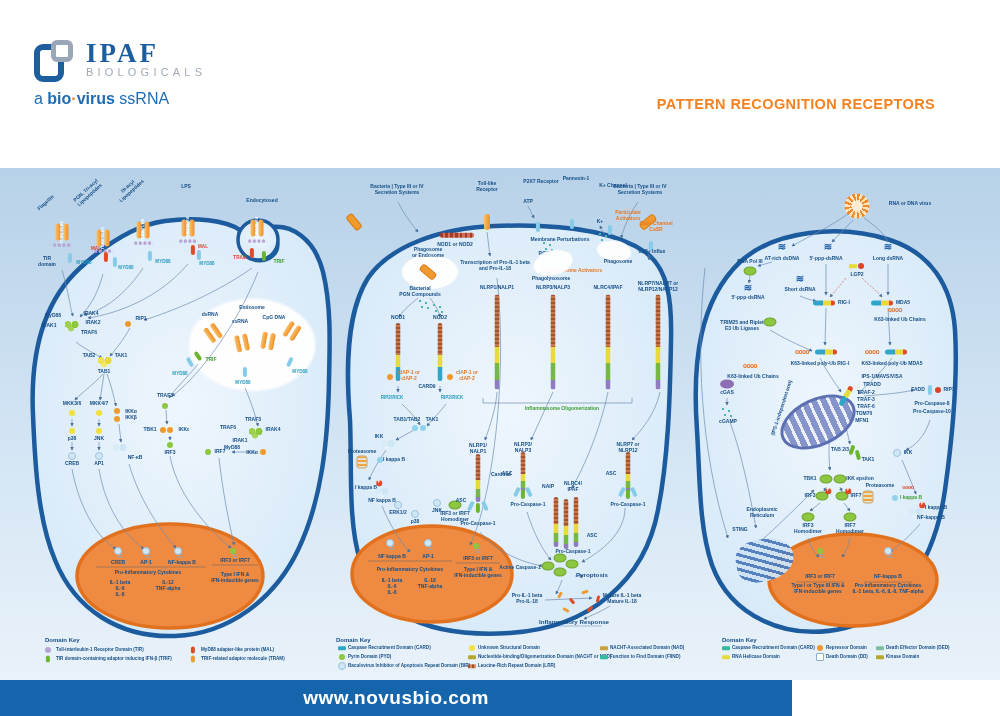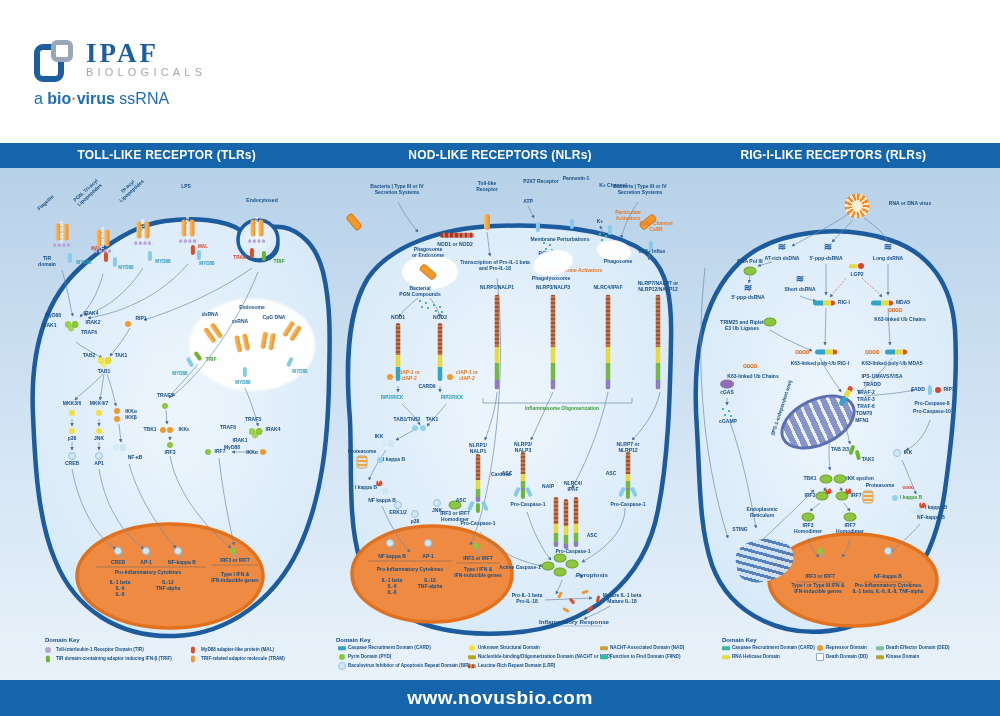--- a/index.html
+++ b/index.html
@@ -18,21 +18,21 @@
   #main-title{position:absolute;left:400px;top:34px;width:575px;text-align:center;font-size:39px;font-weight:bold;color:#1a6fb8;letter-spacing:0px;}
   #subtitle{position:absolute;left:636px;top:96px;width:320px;text-align:center;font-size:14.5px;font-weight:bold;color:#f58220;letter-spacing:.4px;}
   
   #bar{position:absolute;left:0;top:143px;width:1000px;height:25px;background:#1565ad;display:flex;z-index:30;}
   #bar .bt{flex:1;color:#fff;font-weight:bold;font-size:12px;text-align:center;line-height:25px;letter-spacing:.2px;}
   
   #mainbg{position:absolute;left:0;top:168px;width:1000px;height:512px;background:linear-gradient(180deg,#b7d1e8 0%,#cfe2f3 45%,#e9f2fa 100%);z-index:1;}
   #diagram{position:absolute;left:0;top:0;width:1000px;height:716px;z-index:2;}
   #nodes{position:absolute;left:0;top:0;width:1000px;height:716px;z-index:3;}
   
-  #footer{position:absolute;left:0;top:680px;width:1000px;height:36px;background:#1565ad;z-index:30;text-align:center;}
+  #footer{position:absolute;left:0;top:680px;width:792px;height:36px;background:#1565ad;z-index:30;text-align:center;}
   #footer span{color:#fff;font-weight:bold;font-size:19px;line-height:36px;letter-spacing:.5px;}
   
   .n{position:absolute;transform:translate(-50%,-50%);white-space:pre-line;text-align:center;line-height:1.18;}
   .lbl{color:#174f86;font-weight:bold;font-size:5px;}
   .lbl6{color:#174f86;font-weight:bold;font-size:6.2px;}
   .lo{color:#e87722;font-weight:bold;font-size:5px;}
   .lg{color:#3f9c35;font-weight:bold;font-size:5px;}
   .lt{color:#2a9bbf;font-weight:bold;font-size:4.6px;}
   .lr{color:#d9452c;font-weight:bold;font-size:4.6px;}
   .keyt{color:#174f86;font-weight:bold;font-size:6px;}
@@ -649,24 +649,20 @@
       <div class="logo-icon">
           <span class="a"></span>
           <span class="b"></span>
         </div>
       <div>
         <div class="logo-name">IPAF</div>
         <div class="logo-sub">BIOLOGICALS</div>
       </div>
       <div class="brand"><span>a </span><b><span>bio</span><span class="dot">·</span><span>virus</span></b><span> ssRNA</span></div>
     </div>
+    <div id="subtitle">PATTERN RECOGNITION RECEPTORS</div>
   </div>
 
-  <div id="bar">
-    <div class="bt">TOLL-LIKE RECEPTOR (TLRs)</div>
-    <div class="bt">NOD-LIKE RECEPTORS (NLRs)</div>
-    <div class="bt">RIG-I-LIKE RECEPTORS (RLRs)</div>
-  </div>
 
   <div id="footer">
     <span>www.novusbio.com</span>
   </div>
 </div>
 
 </body></html>

